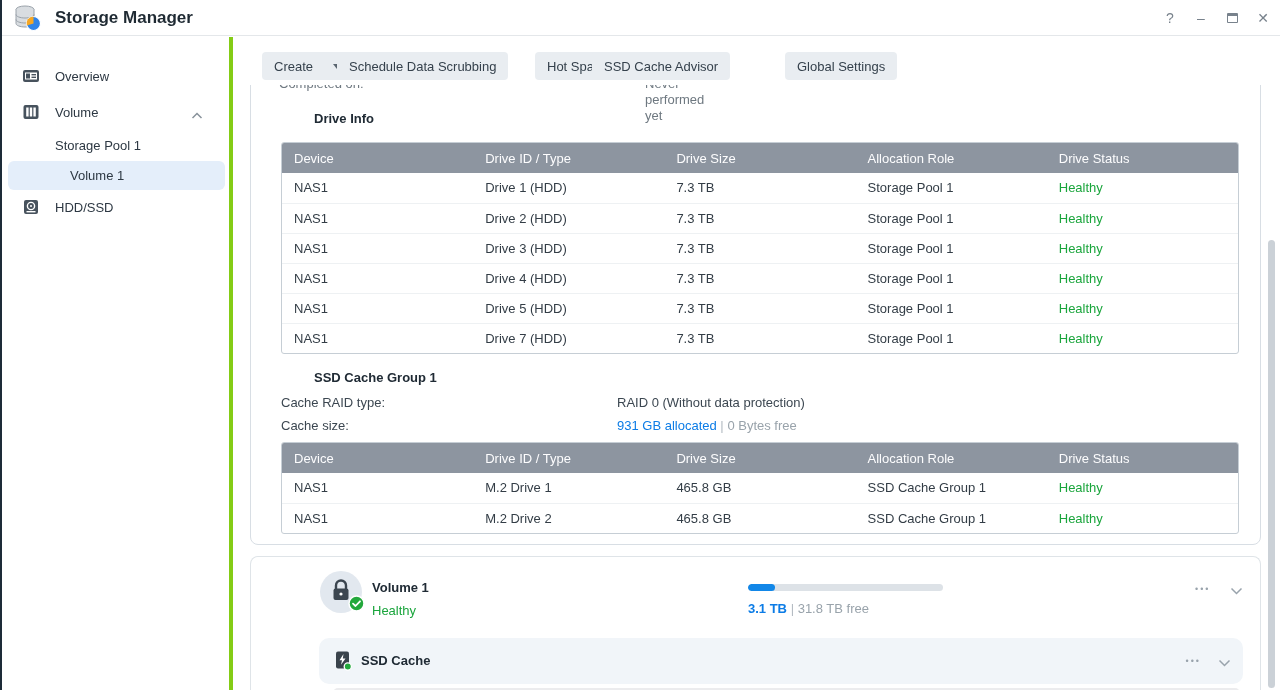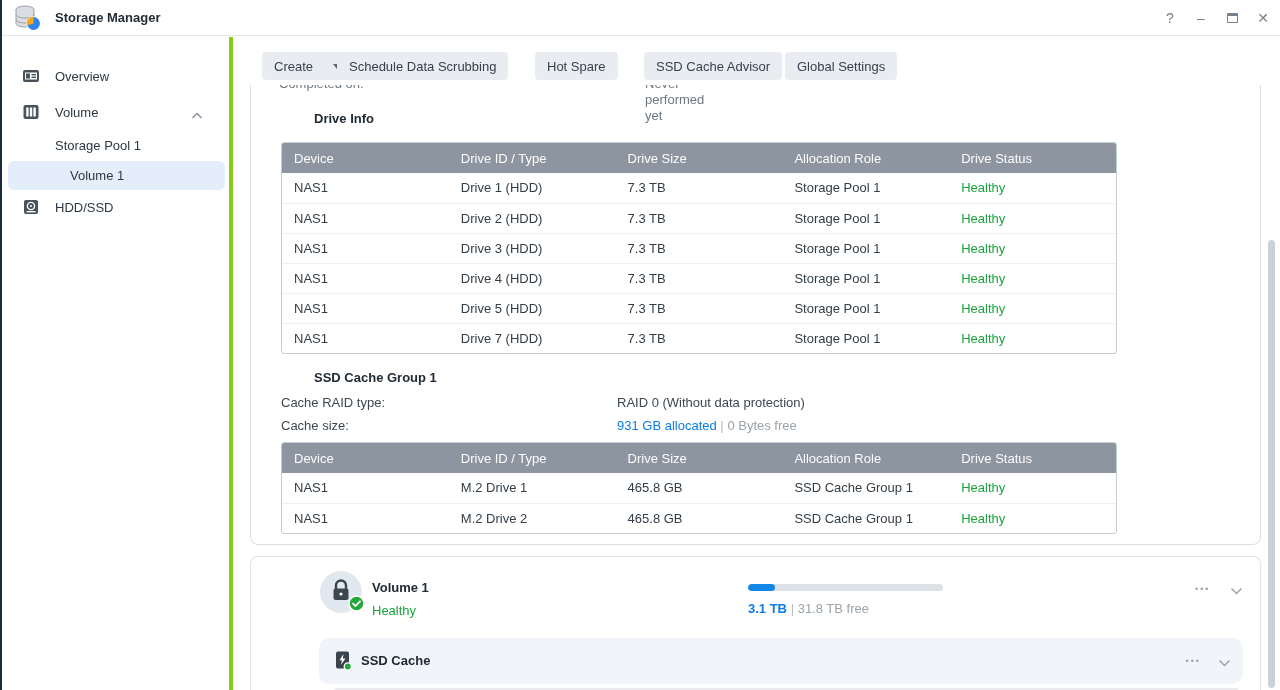--- a/index.html
+++ b/index.html
@@ -4,21 +4,21 @@
 <style>
   * { margin:0; padding:0; box-sizing:border-box; }
   html,body { width:1280px; height:690px; overflow:hidden; }
   body { font-family:"Liberation Sans","DejaVu Sans",sans-serif; background:#fff; color:#2e3942; font-size:13px; position:relative; }
   .root { position:absolute; inset:0; background:#fff; }
 
   
   .win-edge { position:absolute; left:0; top:0; width:2px; height:690px; background:#1d2b38; z-index:30; }
   .titlebar { position:absolute; left:0; top:0; width:1280px; height:36px; background:#fff; border-bottom:1px solid #e4e7ea; z-index:20; }
   .app-icon { position:absolute; left:13px; top:4px; }
-  .win-title { position:absolute; left:55px; top:0; line-height:36px; font-weight:bold; font-size:13px; color:#1f2a33; }
+  .win-title { position:absolute; left:55px; top:0; line-height:36px; font-weight:bold; font-size:17px; color:#1f2a33; }
   .win-controls { position:absolute; right:8px; top:0; height:36px; display:flex; align-items:center; gap:13px; color:#78828c; }
   .win-btn { width:18px; height:18px; display:flex; align-items:center; justify-content:center; font-size:14px; cursor:default; }
   .max-glyph { width:11px; height:10px; border:1.5px solid #78828c; border-top:3px solid #78828c; border-radius:1px; }
 
   
   .sidebar { position:absolute; left:0; top:37px; width:233px; height:653px; background:#fff; border-right:4px solid #84cc16; z-index:10; }
   .side-row { position:absolute; left:8px; width:217px; height:28px; display:flex; align-items:center; border-radius:6px; color:#2d3843; }
   .side-row .icon { position:absolute; left:14px; top:5px; }
   .side-label-0 { margin-left:47px; }
   .side-label-1 { margin-left:47px; }
@@ -40,21 +40,21 @@
   .h-driveinfo { top:50px; }
   .h-cachegroup { top:309px; }
   .field-row { position:absolute; left:30px; height:18px; line-height:18px; color:#3c4751; }
   .f-raid { top:333px; }
   .f-size { top:356px; }
   .field-value { position:absolute; left:336px; top:0; white-space:nowrap; }
   .link-blue { color:#0c7ce6; }
   .sep-gray { color:#b3bbc2; }
   .muted { color:#99a3ab; }
 
-  .table-wrap { position:absolute; left:30px; width:836px; border:1px solid #c6ced5; border-radius:3px; overflow:hidden; background:#fff; }
+  .table-wrap { position:absolute; left:30px; width:958px; border:1px solid #c6ced5; border-radius:3px; overflow:hidden; background:#fff; }
   .t-drives { top:81px; }
   .t-cache { top:381px; }
   table.dtable { width:100%; border-collapse:collapse; table-layout:fixed; }
   table.dtable th { background:#8d95a0; color:#fdfdfe; font-weight:normal; text-align:left; height:30px; padding:0 0 0 12px; font-size:13px; }
   table.dtable td { height:30px; padding:0 0 0 12px; font-size:13px; color:#333d46; border-top:1px solid #eef1f3; }
   table.dtable tbody tr:first-child td { border-top:none; }
   table.dtable td.healthy { color:#1aa53c; }
 
   
   .volume-card { position:absolute; left:16px; top:471px; width:1011px; height:240px; background:#fff; border:1px solid #dfe4e8; border-radius:8px 8px 0 0; border-bottom:none; }
@@ -159,21 +159,21 @@
   <button class="toolbar-btn" style="left:262px">
     <span>Create</span>
     <span class="caret-down"></span>
   </button>
   <button class="toolbar-btn" style="left:337px">
     <span>Schedule Data Scrubbing</span>
   </button>
   <button class="toolbar-btn" style="left:535px">
     <span>Hot Spare</span>
   </button>
-  <button class="toolbar-btn" style="left:644px">
+  <button class="toolbar-btn" style="left:592px">
     <span>SSD Cache Advisor</span>
   </button>
   <button class="toolbar-btn" style="left:785px">
     <span>Global Settings</span>
   </button>
 
   <div class="viewport">
 
     <section class="detail-card">
       <div class="scrub-row">

